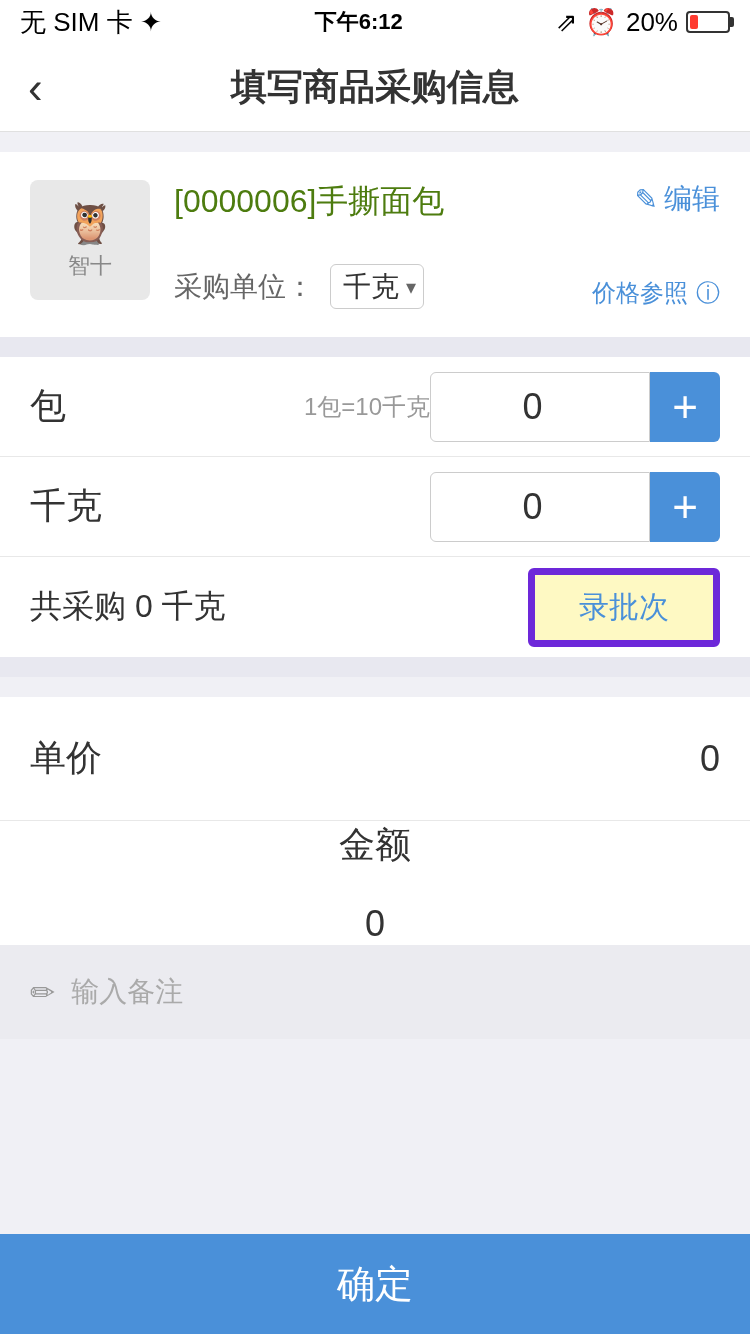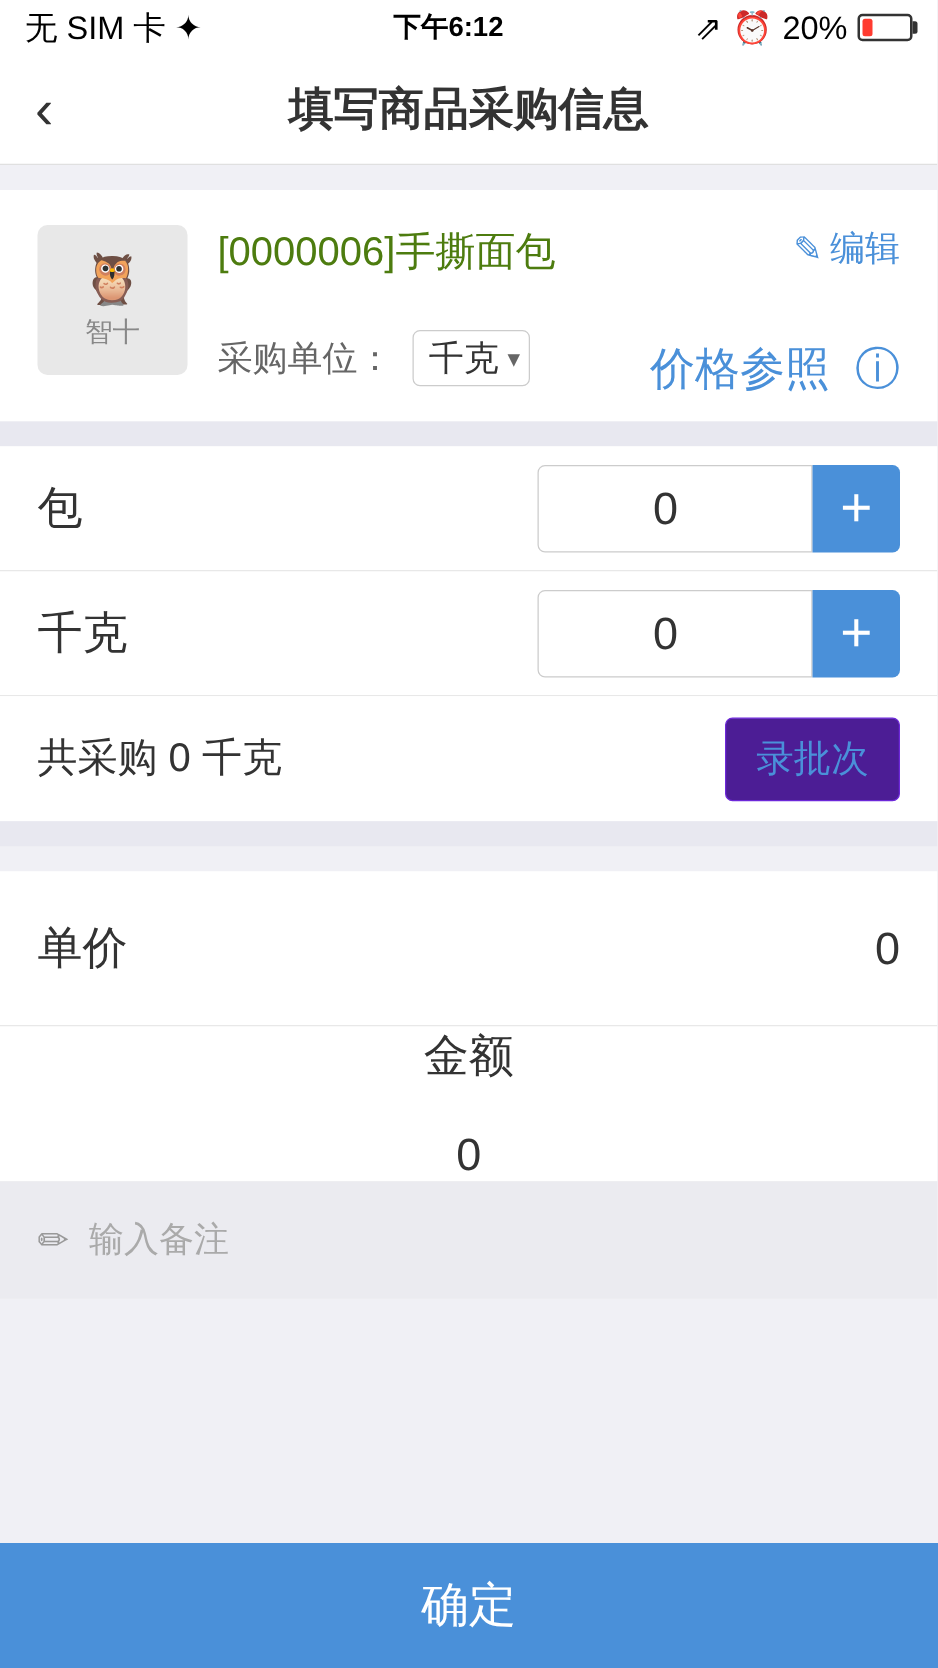--- a/index.html
+++ b/index.html
@@ -169,27 +169,27 @@
       right: 30px;
       color: #4a90d9;
       font-size: 28px;
       display: flex;
       align-items: center;
       gap: 6px;
       cursor: pointer;
     }
     .price-ref {
       position: absolute;
-      bottom: 17px;
+      bottom: 28px;
       right: 30px;
       color: #4a90d9;
-      font-size: 36px;
-      display: flex;
-      align-items: center;
-      gap: 20px;
+      font-size: 24px;
+      display: flex;
+      align-items: center;
+      gap: 8px;
       cursor: pointer;
     }
 
     
     .section-separator {
       height: 20px;
       background: #e8e8f0;
     }
 
     
@@ -251,26 +251,26 @@
       justify-content: space-between;
       padding: 0 30px;
       height: 100px;
       background: #fff;
     }
     .summary-text {
       font-size: 32px;
       color: #333;
     }
     .batch-btn {
-      border: 1px solid #6d28d9;
+      border: 7px solid #6d28d9;
       border-radius: 6px;
-      padding: 12px 24px;
+      padding: 12px 44px;
       color: #4a90d9;
       font-size: 30px;
-      background: #4c1d95;
+      background: #fef9c3;
       cursor: pointer;
     }
 
     
     .price-section {
       background: #fff;
       margin-top: 20px;
     }
     .price-row {
       display: flex;
@@ -384,20 +384,21 @@
     <span>价格参照</span>
     <span>ⓘ</span>
   </span>
 </div>
 
 <div class="section-separator"></div>
 
 <div class="input-section">
   <div class="input-row">
     <span class="input-row-label">包</span>
+    <span class="input-row-sublabel">1包=10千克</span>
     <div class="input-row-right">
       <input class="number-input" type="number" value="0" style="">
       <button class="plus-btn">+</button>
     </div>
   </div>
 
   <div class="input-row">
     <span class="input-row-label">千克</span>
     <div class="input-row-right">
       <input class="number-input" type="number" value="0" style="">

